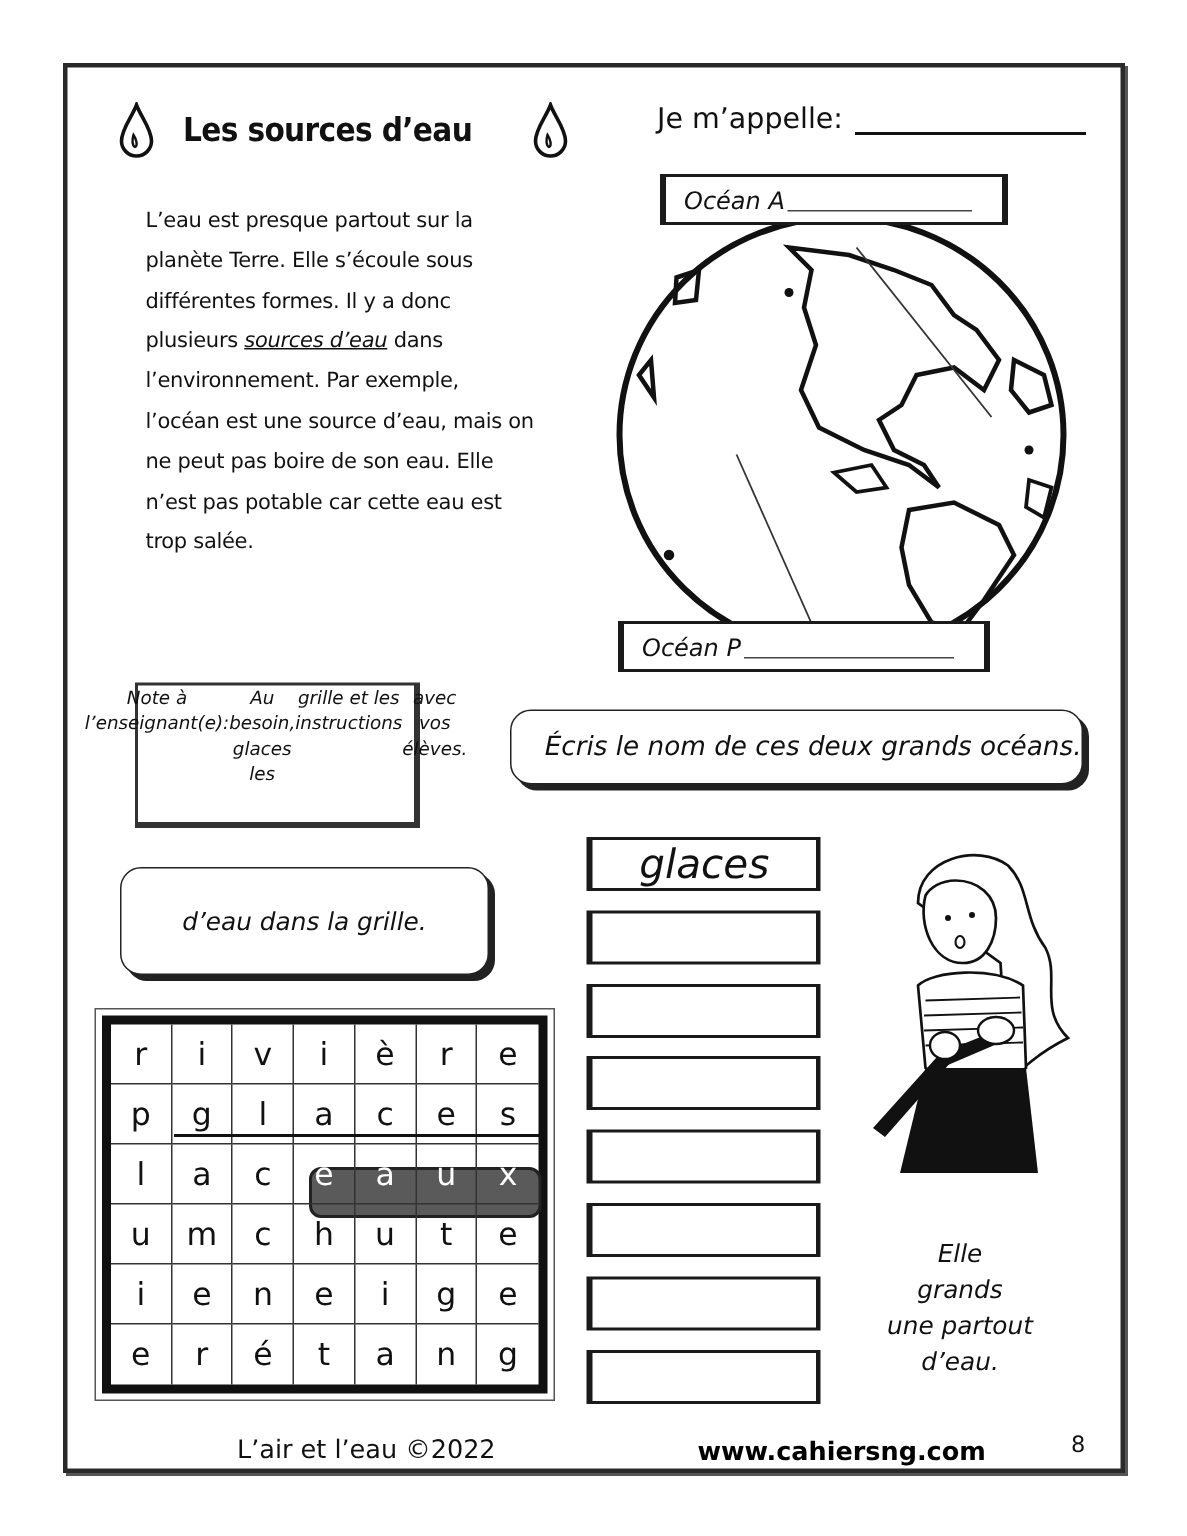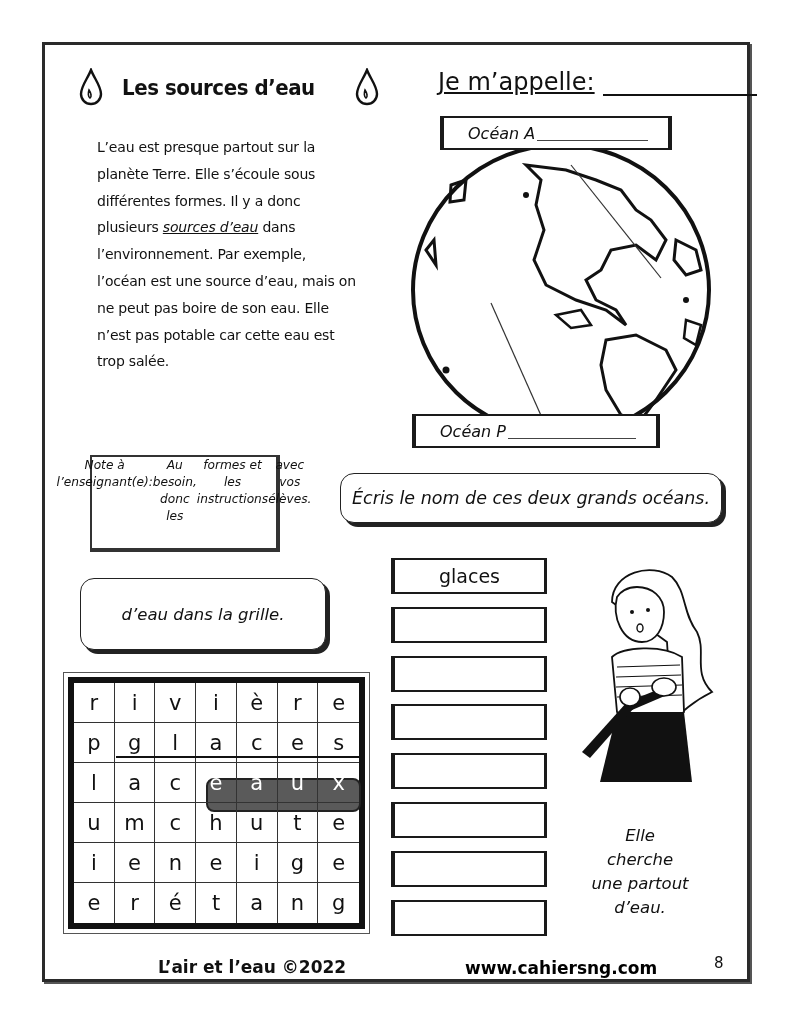--- a/index.html
+++ b/index.html
@@ -11,56 +11,56 @@
     border: 3px solid #2a2a2a; box-shadow: 2px 2px 0 #555;
   }
 
   
   .title-row { position: absolute; left: 78px; top: 64px; height: 46px; display: flex; align-items: center; }
   .drop-icon { width: 26px; height: 38px; }
   .title {
     font-family: "DejaVu Sans", sans-serif; font-weight: bold; font-size: 22px;
     margin: 0 18px; letter-spacing: -0.5px; transform: scaleX(0.9); transform-origin: left center;
   }
-  .name-row { position: absolute; left: 438px; top: 68px; display: flex; align-items: flex-end; font-size: 24px; text-decoration: underline; }
+  .name-row { position: absolute; left: 438px; top: 68px; display: flex; align-items: flex-end; font-size: 19px; }
   .name-line { display: inline-block; width: 154px; border-bottom: 2px solid #111; margin-left: 8px; height: 20px; }
 
   
   .intro {
     position: absolute; left: 97px; top: 134px; width: 260px;
     font-size: 14px; line-height: 26.8px; letter-spacing: -0.2px;
   }
   .intro .u { font-style: italic; text-decoration: underline; }
 
   
   .ocean-label {
     position: absolute; height: 34px; border: 2.5px solid #1a1a1a;
     border-left-width: 4px; border-right-width: 4px; background: #fff;
-    font-style: italic; font-size: 16px; display: flex; align-items: center; padding-left: 24px;
+    font-style: italic; font-size: 16px; display: flex; align-items: center; padding-left: 12px;
   }
   .ocean-label .blank { display: inline-block; flex: 1; border-bottom: 1.5px solid #444; height: 16px; margin-right: 20px; margin-left: 2px; }
   .ocean-a { left: 440px; top: 116px; width: 232px; }
   .ocean-p { left: 412px; top: 414px; width: 248px; }
   .globe { position: absolute; left: 406px; top: 150px; width: 310px; height: 270px; }
 
   
   .note {
     position: absolute; left: 90px; top: 455px; width: 190px; height: 97px;
     border: 2.5px solid #333; border-right-width: 4px; border-bottom-width: 4px;
     font-style: italic; font-size: 12.2px; line-height: 17px; text-align: center;
     display: flex; flex-direction: row; justify-content: center;
   }
 
   
   .bubble {
     position: absolute; border: 1.8px solid #222; border-radius: 14px; background: #fff;
     box-shadow: 4px 4px 0 #222; font-style: italic; text-align: center;
     display: flex; flex-direction: column; justify-content: center;
   }
-  .bubble-oceans { left: 340px; top: 473px; width: 382px; height: 50px; font-size: 17.5px; }
+  .bubble-oceans { left: 340px; top: 473px; width: 382px; height: 50px; font-size: 17.5px; text-align: right; }
   .bubble-grid { left: 80px; top: 578px; width: 246px; height: 72px; font-size: 16.5px; line-height: 21px; }
 
   
   .grid-outer {
     position: absolute; left: 63px; top: 672px; width: 307px; height: 262px;
     border: 1.5px solid #555; background: #fff; padding: 4px;
   }
   .grid-inner { width: 100%; height: 100%; border: 6px solid #111; position: relative; }
   .grid {
     display: grid; grid-template-columns: repeat(7, 1fr); grid-template-rows: repeat(6, 1fr);
@@ -79,32 +79,32 @@
     background: #5a5a5a; border: 2px solid #222; border-radius: 8px; z-index: 0;
   }
   .strike {
     position: absolute; left: 42px; top: 73px; width: 244px; height: 2px; background: #111; z-index: 2;
   }
 
   
   .answers { position: absolute; left: 391px; top: 558px; width: 156px; }
   .ans {
     height: 36px; margin-bottom: 12.8px; border: 2.4px solid #1a1a1a; border-left-width: 4px; border-right-width: 3px;
-    font-size: 19px; display: flex; align-items: center; justify-content: center;
+    font-style: italic; font-size: 27px; display: flex; align-items: center; justify-content: center;
   }
 
   
   .girl { position: absolute; left: 572px; top: 562px; width: 150px; height: 220px; }
   .girl-caption {
     position: absolute; left: 580px; top: 824px; width: 120px; text-align: center;
     font-style: italic; font-size: 16.5px; line-height: 24px;
   }
 
   
-  .footer-title { position: absolute; left: 158px; top: 957px; font-size: 17px; font-weight: bold; }
+  .footer-title { position: absolute; left: 158px; top: 957px; font-size: 17px; font-weight: normal; }
   .footer-url { position: absolute; left: 465px; top: 958px; font-size: 17px; font-weight: bold; color: #000000; }
   .page-num { position: absolute; left: 714px; top: 954px; font-size: 15px; }
 </style>
 </head>
 <body>
 
 <div class="page-frame"></div>
 
 <div class="title-row">
   <svg class="drop-icon" viewBox="0 0 26 38">
@@ -149,22 +149,22 @@
   <span>Océan A</span>
   <span class="blank"></span>
 </div>
 <div class="ocean-label ocean-p">
   <span>Océan P</span>
   <span class="blank"></span>
 </div>
 
 <div class="note">
   <div>Note à l’enseignant(e):</div>
-  <div>Au besoin, donc les</div>
-  <div>formes et les instructions</div>
+  <div>Au besoin, glaces les</div>
+  <div>grille et les instructions</div>
   <div>avec vos élèves.</div>
 </div>
 
 <div class="bubble bubble-oceans">
   <div>Écris le nom de ces deux grands océans.</div>
 </div>
 <div class="bubble bubble-grid">
   <div>d’eau dans la grille.</div>
 </div>
 
@@ -253,20 +253,20 @@
   <path d="M45 150 L112 150 L120 220 L28 220 Z" fill="#111"></path>
 
   <path d="M10 190 L55 140 L62 146 L18 196 Z" fill="#111"></path>
   <path d="M55 140 L100 122 L102 130 L60 148 Z" fill="#111"></path>
 
   <ellipse cx="58" cy="135" rx="10" ry="9" fill="#fff" stroke="#111" stroke-width="1.6"></ellipse>
   <ellipse cx="92" cy="125" rx="12" ry="9" fill="#fff" stroke="#111" stroke-width="1.6"></ellipse>
 </svg>
 <div class="girl-caption">
   <div>Elle</div>
-  <div>cherche</div>
+  <div>grands</div>
   <div>une partout</div>
   <div>d’eau.</div>
 </div>
 
 <div class="footer-title">L’air et l’eau ©2022</div>
 <div class="footer-url">www.cahiersng.com</div>
 <div class="page-num">8</div>
 
 </body></html>

